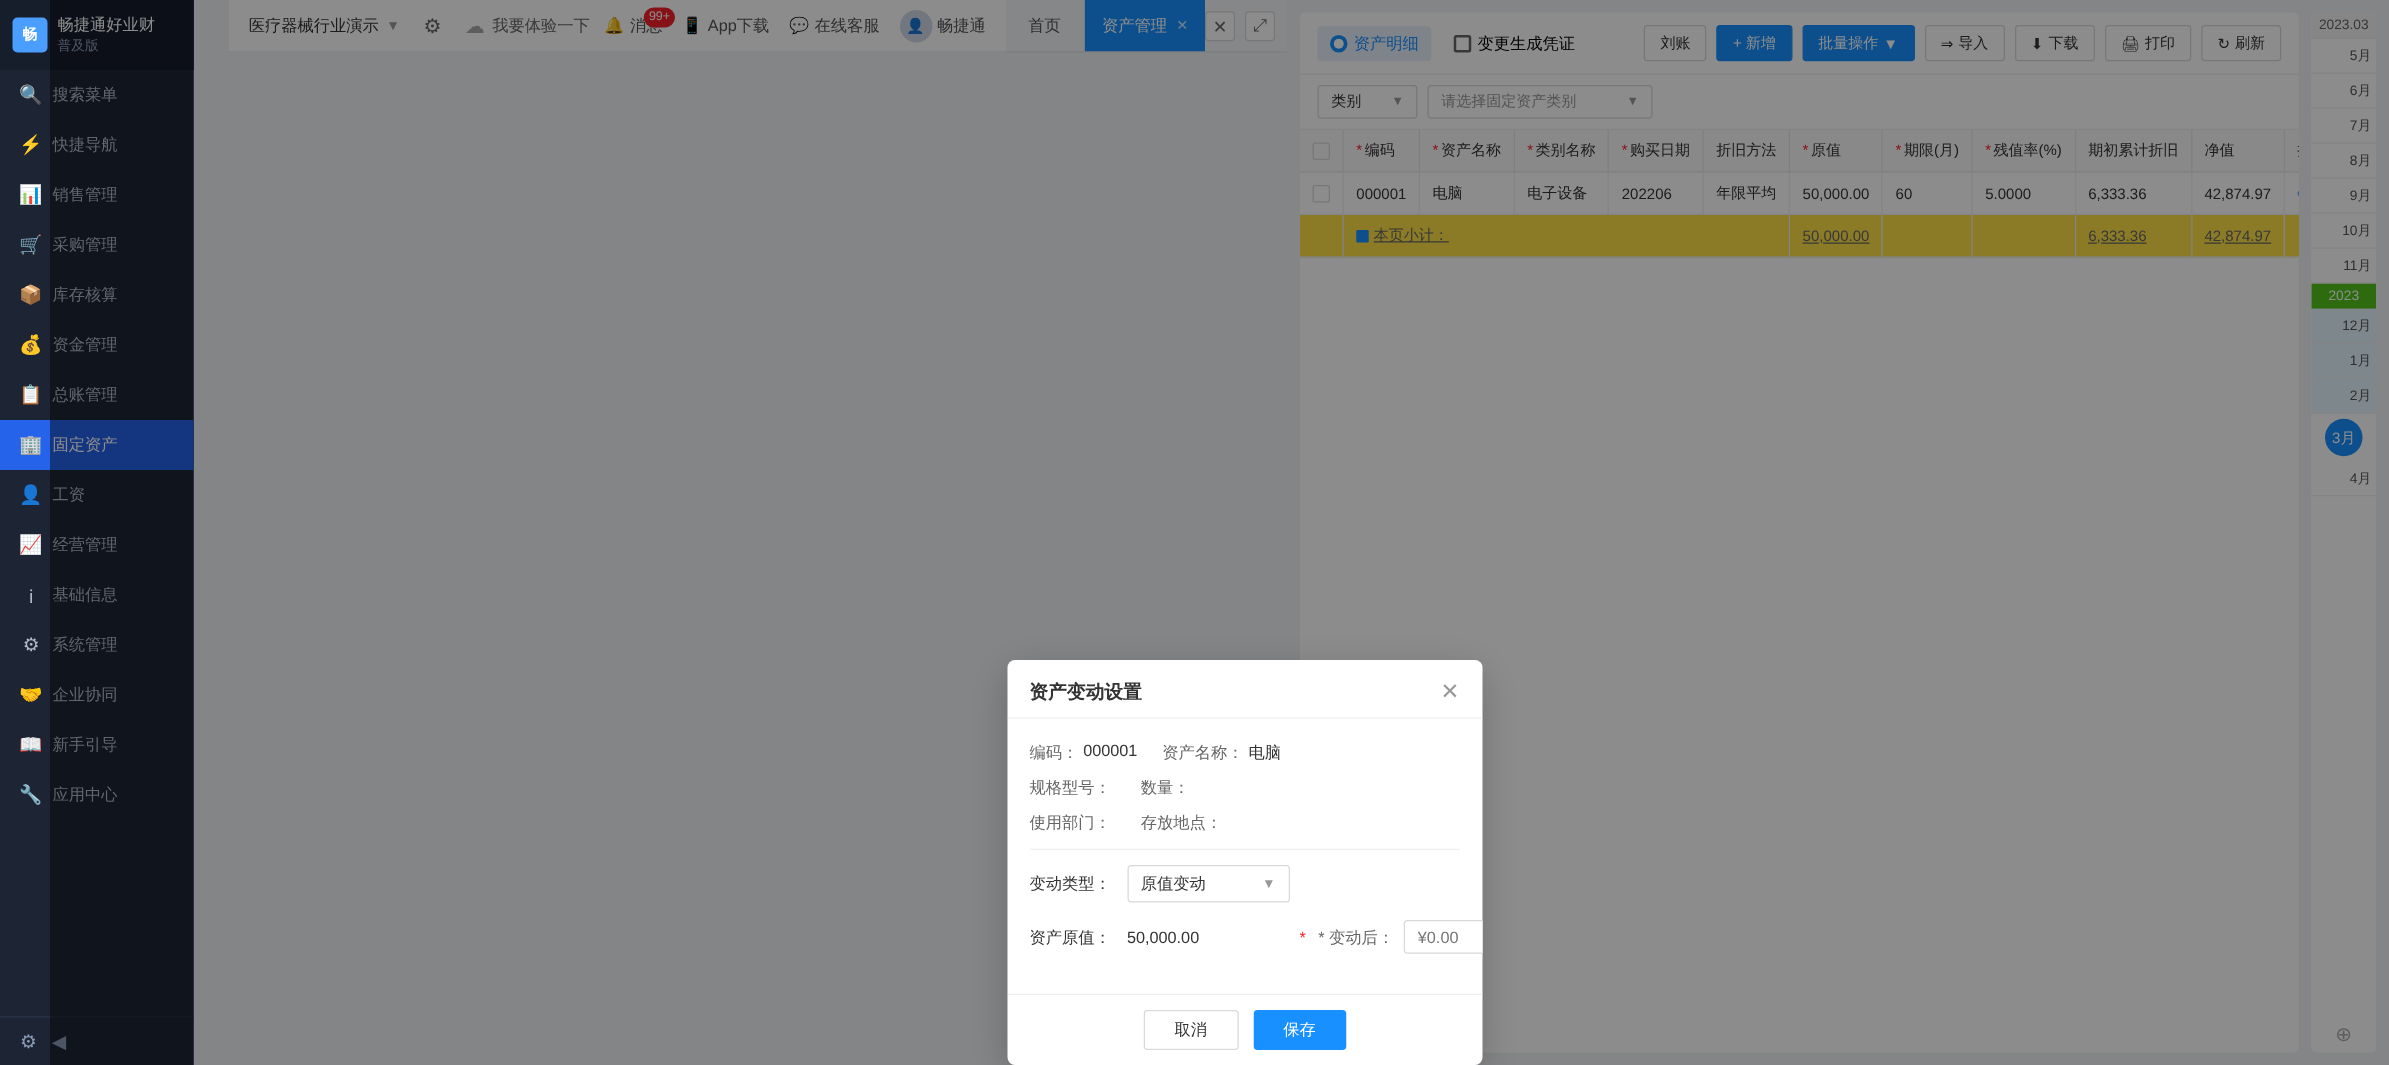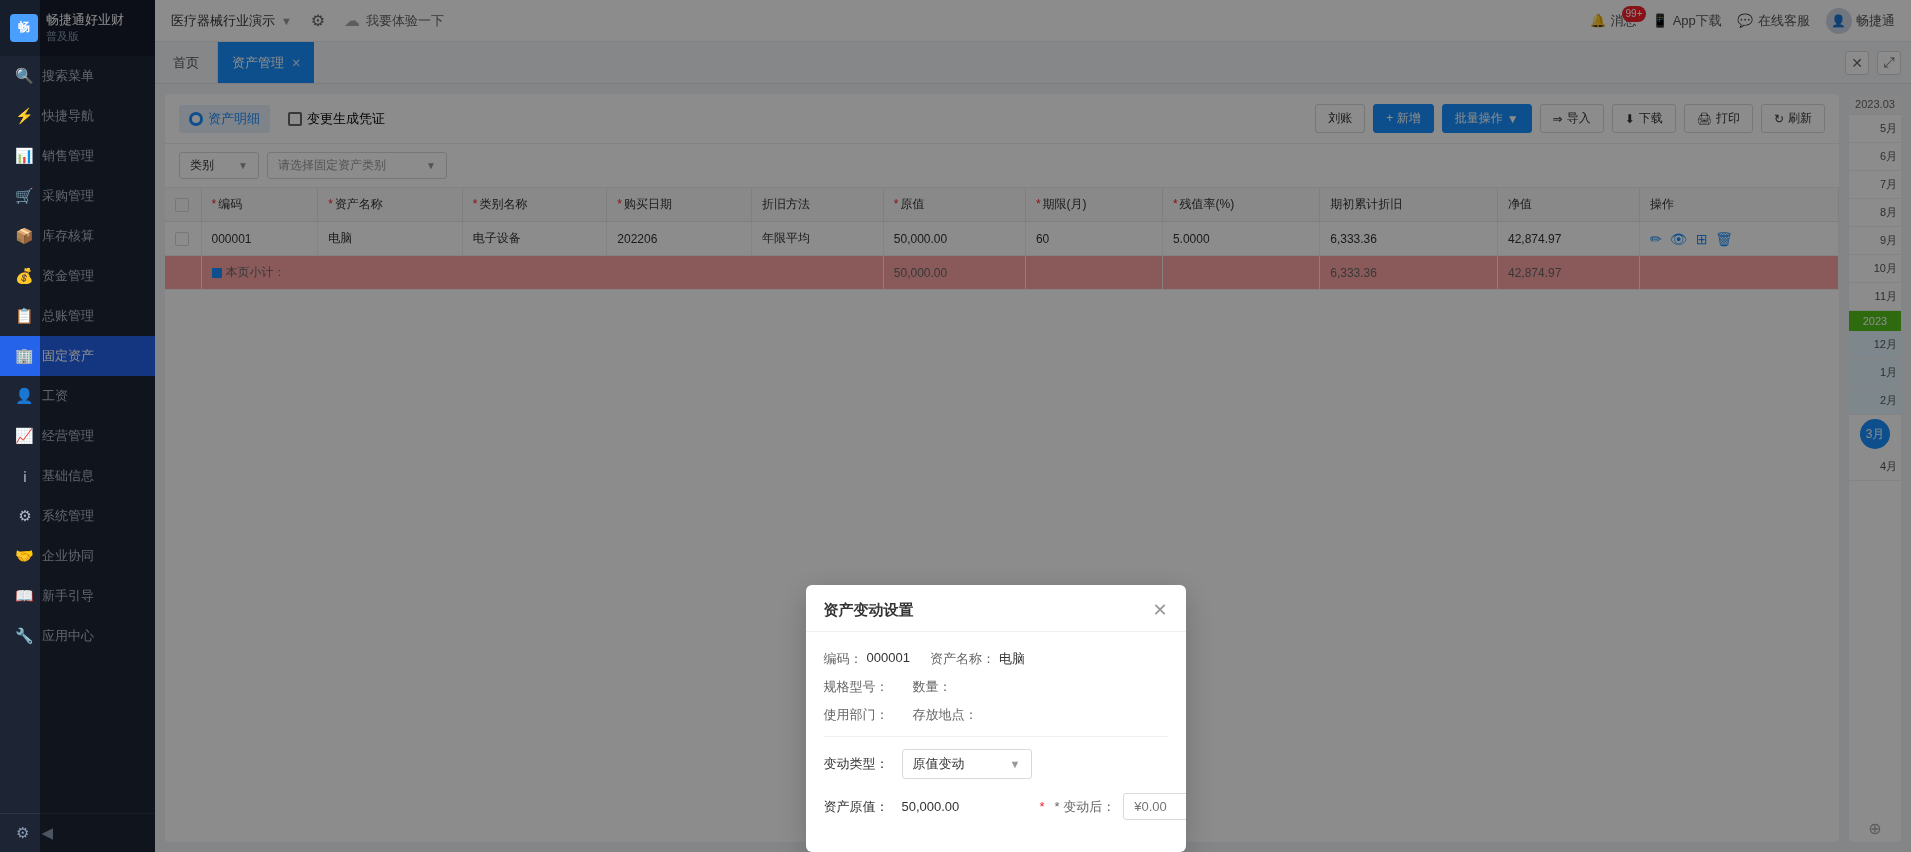--- a/index.html
+++ b/index.html
@@ -14,21 +14,21 @@
     .sidebar-scroll { flex: 1; overflow-y: auto; overflow-x: hidden; }
     .sidebar-scroll::-webkit-scrollbar { width: 4px; }
     .sidebar-scroll::-webkit-scrollbar-thumb { background: #3a4560; border-radius: 2px; }
     .sidebar-item { display: flex; align-items: center; gap: 8px; padding: 11px 16px; cursor: pointer; color: #b0bac8; transition: background 0.2s; font-size: 13px; }
     .sidebar-item.active { background: #2563eb; color: #fff; }
     .sidebar-item-icon { width: 18px; height: 18px; display: flex; align-items: center; justify-content: center; flex-shrink: 0; font-size: 15px; }
     .sidebar-footer { padding: 10px 16px; display: flex; align-items: center; gap: 12px; border-top: 1px solid #2a3448; }
     .sidebar-footer-icon { color: #8a9bb5; cursor: pointer; font-size: 15px; }
 
     
-    .main { flex: 1; display: flex; flex-direction: column; overflow: hidden; }
+    .main { flex: 1; display: flex; flex-direction: row; overflow: hidden; padding-left: 28px; }
 
     
     .topbar { height: 42px; background: #fff; border-bottom: 1px solid #e8eaed; display: flex; align-items: center; padding: 0 16px; gap: 12px; flex-shrink: 0; }
     .topbar-company { display: flex; align-items: center; gap: 6px; font-size: 13px; color: #333; cursor: pointer; }
     .topbar-company-arrow { color: #999; font-size: 11px; }
     .topbar-settings { width: 28px; height: 28px; display: flex; align-items: center; justify-content: center; cursor: pointer; color: #666; font-size: 16px; }
     .topbar-experience { display: flex; align-items: center; gap: 6px; color: #666; font-size: 13px; cursor: pointer; }
     .topbar-experience-icon { font-size: 16px; color: #aaa; }
     .topbar-right { margin-left: auto; display: flex; align-items: center; gap: 16px; }
     .topbar-right-item { display: flex; align-items: center; gap: 4px; color: #555; font-size: 13px; cursor: pointer; position: relative; }
@@ -63,21 +63,21 @@
     .filter-select-wide { padding: 4px 10px; border: 1px solid #d9d9d9; border-radius: 3px; font-size: 12px; color: #999; display: flex; align-items: center; gap: 6px; cursor: pointer; background: white; min-width: 180px; }
     .filter-arrow { font-size: 10px; color: #999; margin-left: auto; }
 
     
     .table-container { flex: 1; overflow: auto; }
     .table { width: 100%; border-collapse: collapse; font-size: 12px; }
     .table th { background: #fafafa; border-bottom: 1px solid #e8e8e8; border-right: 1px solid #e8e8e8; padding: 8px 10px; text-align: left; color: #333; font-weight: 500; white-space: nowrap; }
     .table th .required { color: #f5222d; margin-right: 2px; }
     .table td { border-bottom: 1px solid #f0f0f0; border-right: 1px solid #f0f0f0; padding: 8px 10px; color: #333; white-space: nowrap; }
     .checkbox { width: 14px; height: 14px; border: 1px solid #d9d9d9; border-radius: 2px; cursor: pointer; }
-    .subtotal-row td { background: #fca5a5; color: #666; font-size: 12px; }
+    .subtotal-row td { background: #fde047; color: #666; font-size: 12px; text-decoration: underline; }
     .subtotal-label { display: flex; align-items: center; gap: 4px; }
     .subtotal-icon { width: 10px; height: 10px; background: #1890ff; border-radius: 1px; }
     .action-icons { display: flex; align-items: center; gap: 8px; }
     .action-icon { color: #1890ff; cursor: pointer; font-size: 14px; }
 
     
     .table-footer { padding: 8px 14px; border-top: 1px solid #eee; display: flex; align-items: center; gap: 8px; font-size: 12px; color: #666; flex-shrink: 0; }
     .page-size-select { border: 1px solid #d9d9d9; border-radius: 3px; padding: 2px 6px; font-size: 12px; }
 
     
@@ -429,14 +429,18 @@
         </div>
       </div>
       <div class="dialog-field-row">
         <span class="dialog-field-label">资产原值：</span>
         <span class="dialog-field-input" style="border:none; padding-left:0; color:#333;">50,000.00</span>
         <span style="color:#f5222d; margin-right:2px;">*</span>
         <span class="dialog-info-label" style="white-space:nowrap;">* 变动后：</span>
         <input class="dialog-field-input placeholder" style="width: 100px;" placeholder="¥0.00">
       </div>
     </div>
+    <div class="dialog-footer">
+      <button class="dialog-btn-cancel">取消</button>
+      <button class="dialog-btn-save">保存</button>
+    </div>
   </div>
 </div>
 
 </body></html>

